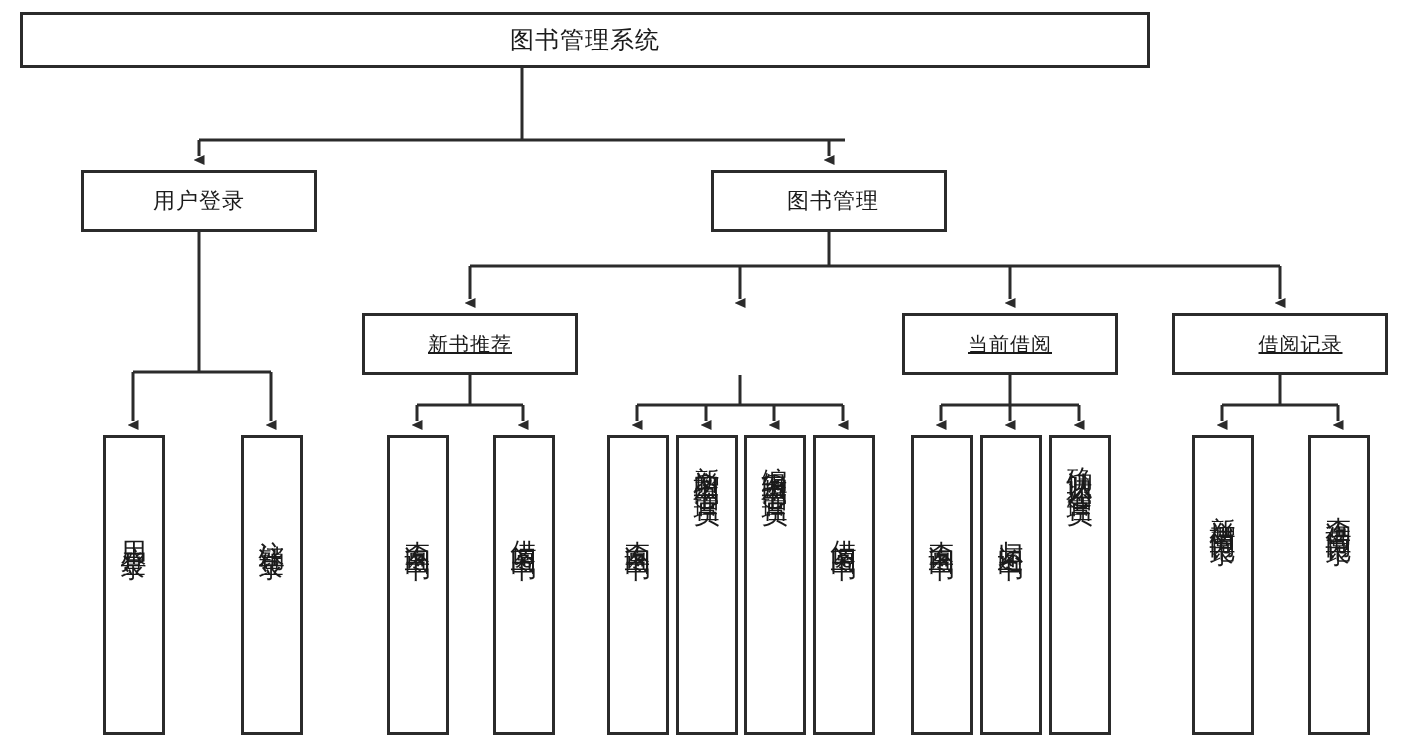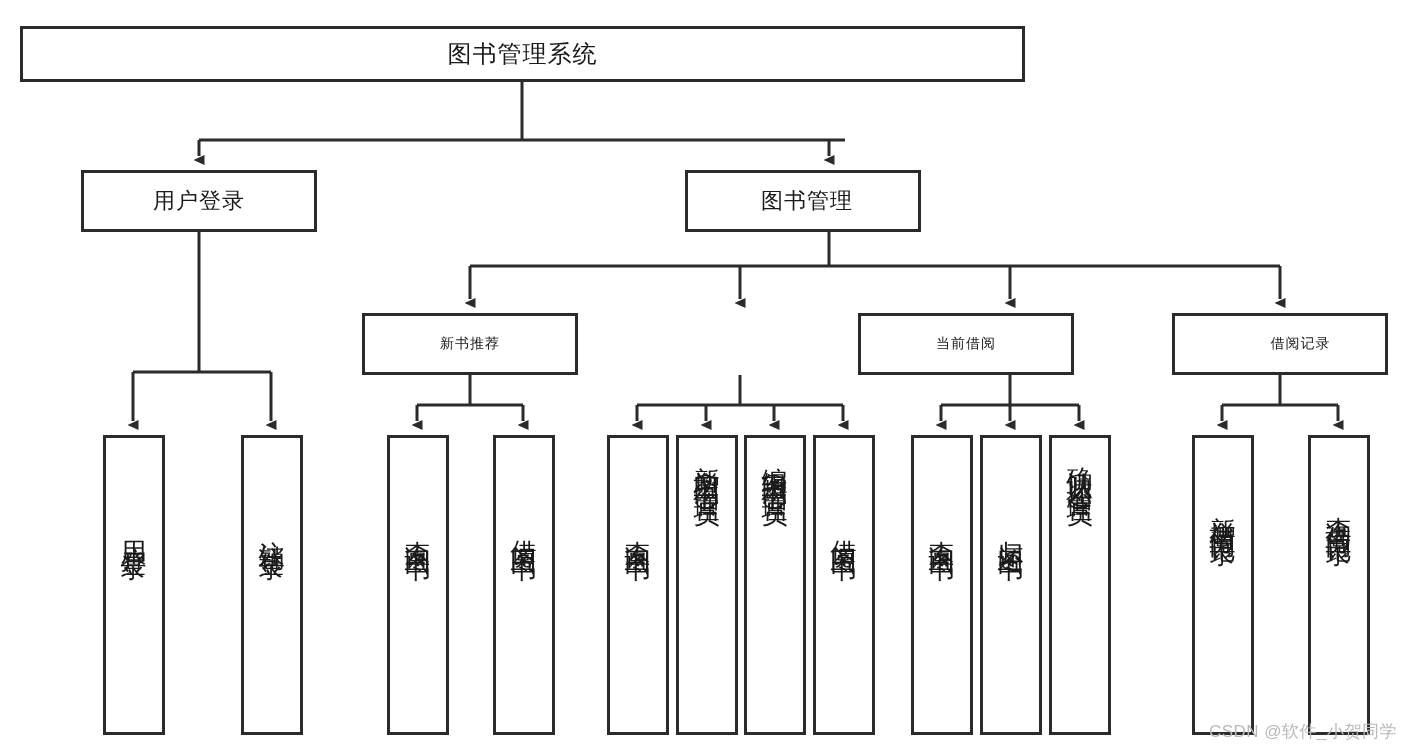--- a/index.html
+++ b/index.html
@@ -38,49 +38,49 @@
   .node .label {
     display: block;
     text-align: center;
     line-height: 1.12;
     letter-spacing: 1px;
   }
   
   .node.root {
     left: 20px;
     top: 12px;
-    width: 1005px;
+    width: 1130px;
     height: 56px;
-    margin-top: 14px;
   }
   .node.root .label {
     font-size: 24px;
   }
   
   .node.lvl2 {
     height: 62px;
     width: 236px;
   }
   .node.lvl2 .label {
     font-size: 22px;
   }
   #n-user-login  { left: 81px;  top: 170px; }
-  #n-book-manage { left: 685px; top: 170px; padding-left: 8px; }
+  #n-book-manage { left: 711px; top: 170px; padding-left: 8px; }
   
   .node.lvl3 {
     height: 62px;
     width: 216px;
     top: 313px;
   }
   .node.lvl3 .label {
-    font-size: 14px;
+    font-size: 20px;
+    text-decoration: underline;
   }
   #n-new-book-rec { left: 362px;  }
   #n-book-borrow  { left: 632px;  }
-  #n-current-loan { left: 858px;  }
+  #n-current-loan { left: 902px;  }
   #n-loan-record  { left: 1172px; padding-left: 41px; }
   
   .node.leaf {
     top: 435px;
     height: 300px;
     width: 62px;
     align-items: flex-start;
     justify-content: center;
     padding-top: 0;
   }
@@ -219,15 +219,14 @@
     <span class="label">确认归还（管理员）</span>
   </div>
 
   <div class="node leaf mid" style="left:1192px">
     <span class="label">新增借阅记录</span>
   </div>
   <div class="node leaf mid" style="left:1308px">
     <span class="label">查询借阅记录</span>
   </div>
 
-  <div id="watermark">CSDN @软件_小贺同学</div>
 
 </div>
 
 </body></html>

